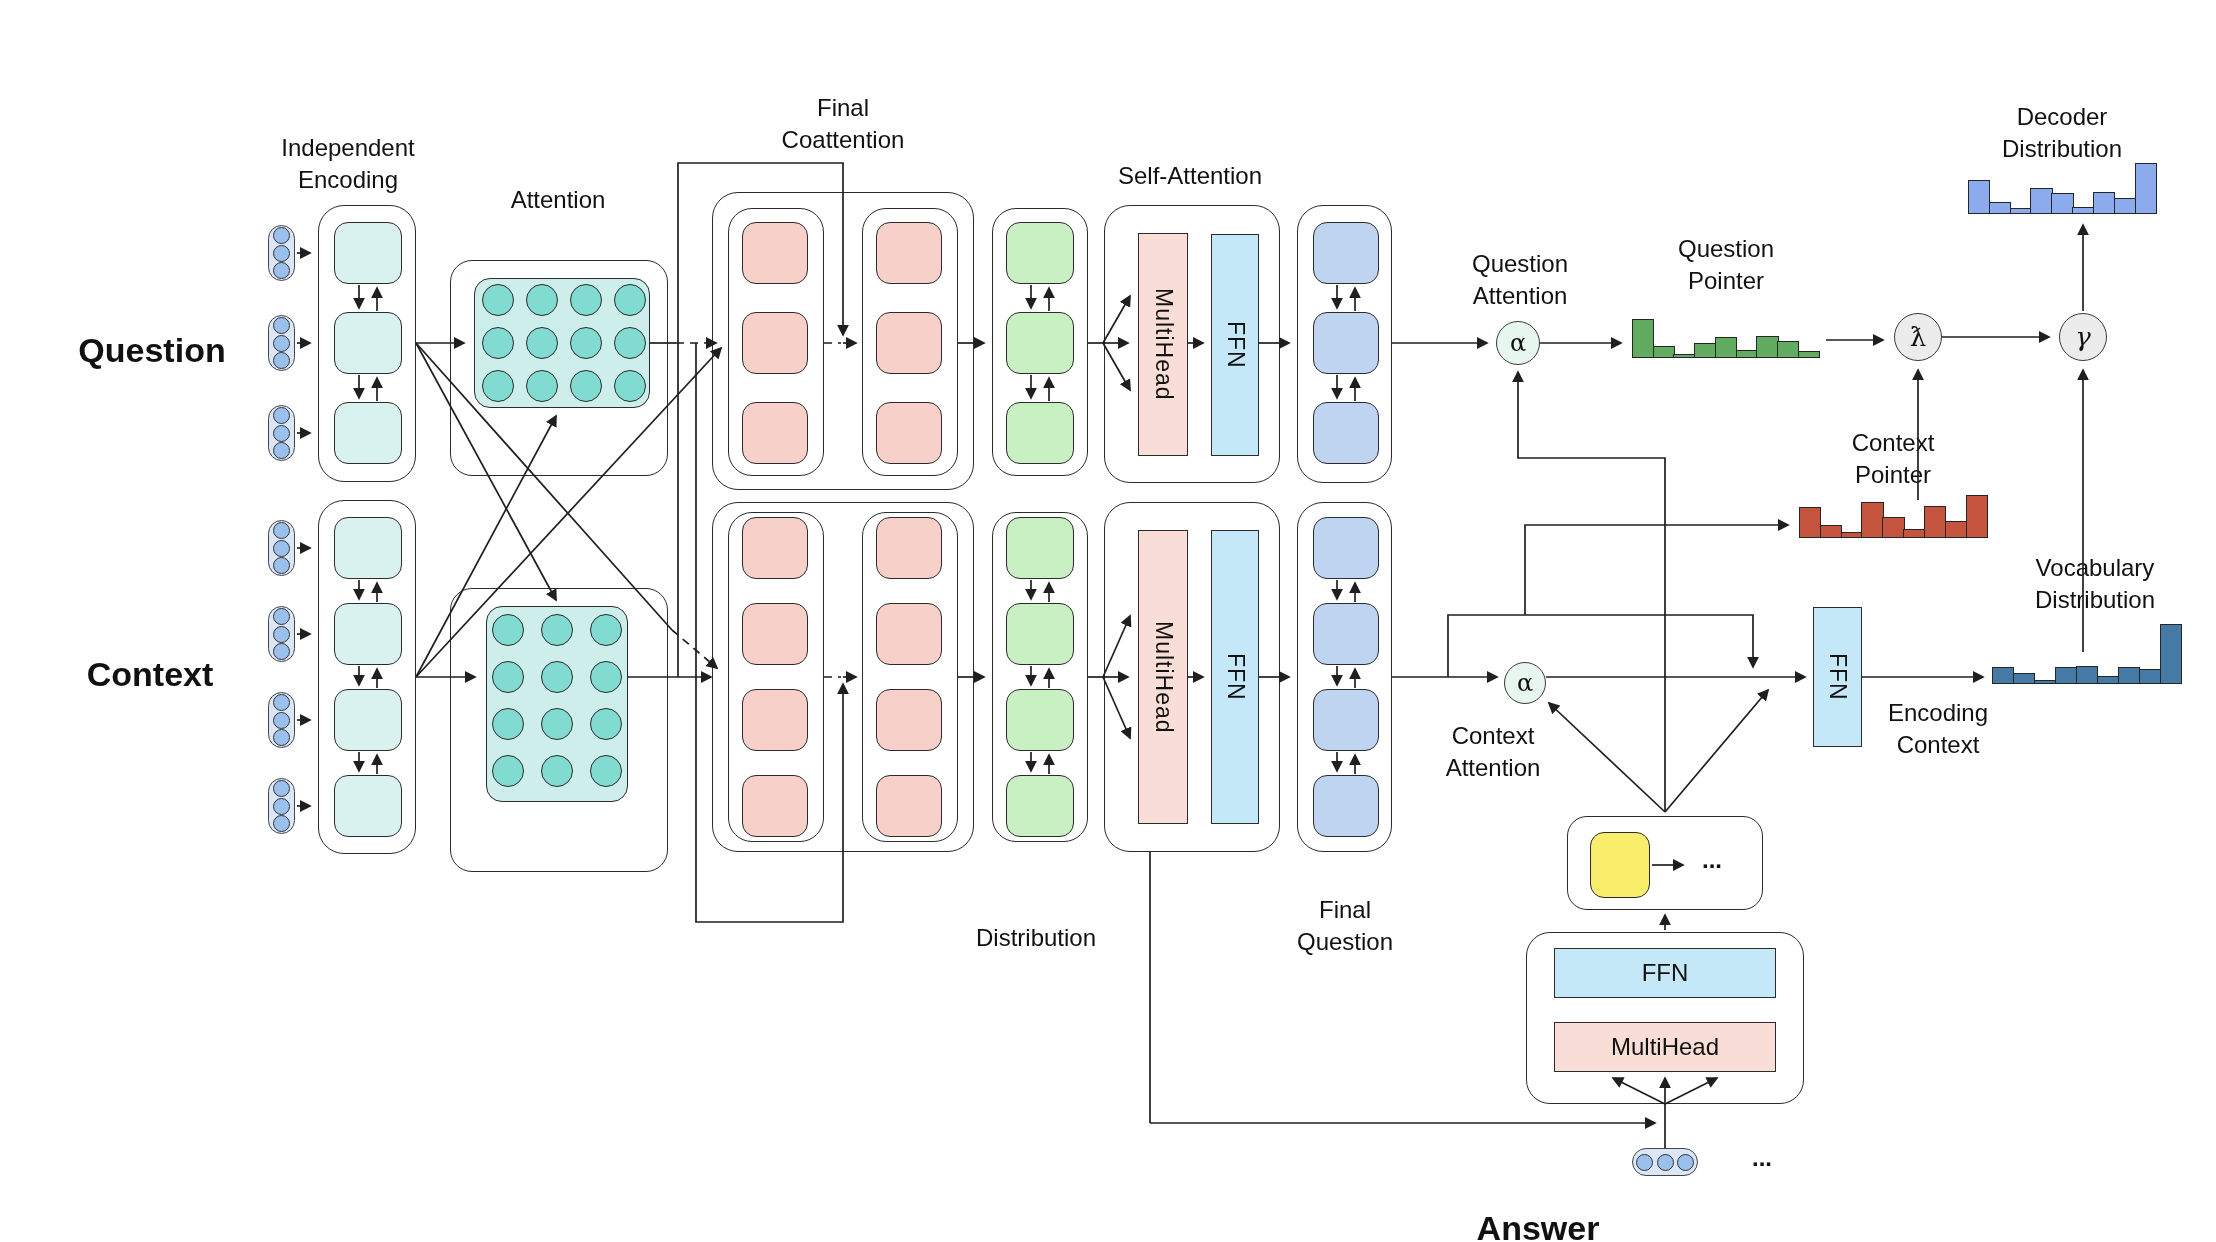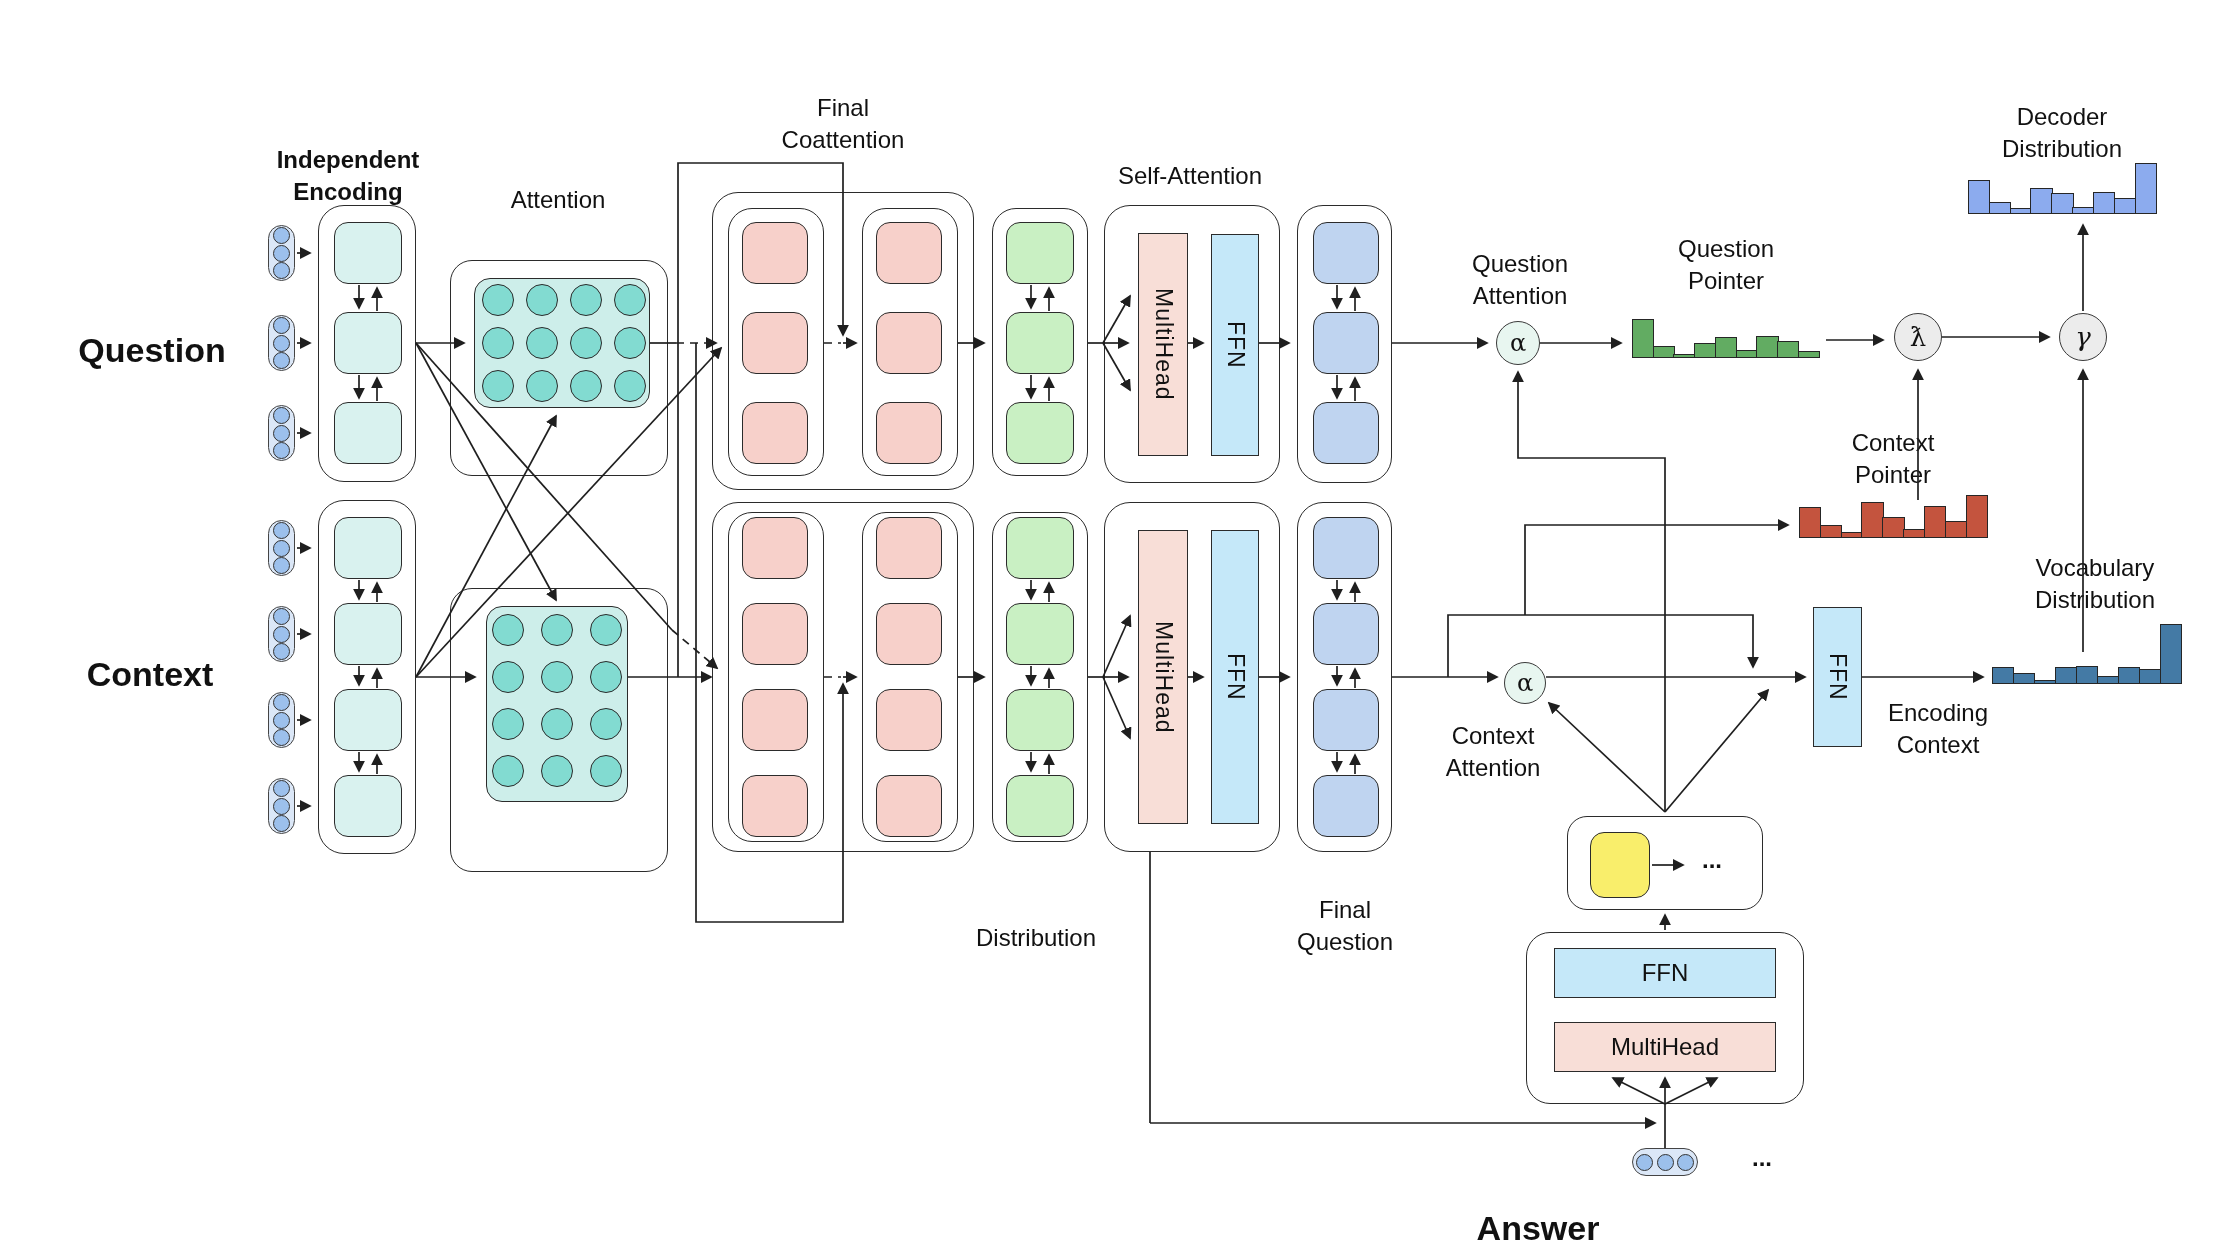--- a/index.html
+++ b/index.html
@@ -112,21 +112,21 @@
 
   <div class="pill horiz" style="left:1632px;top:1148px;width:66px;height:28px;">
     <span class="pcirc"></span>
     <span class="pcirc"></span>
     <span class="pcirc"></span>
   </div>
 
   <div class="lbl big" style="left:152px;top:350px;">Question</div>
   <div class="lbl big" style="left:150px;top:674px;">Context</div>
   <div class="lbl big" style="left:1538px;top:1228px;">Answer</div>
-  <div class="lbl" style="left:348px;top:176px;font-weight:bold;">Independent
+  <div class="lbl" style="left:348px;top:164px;">Independent
 Encoding</div>
   <div class="lbl" style="left:558px;top:200px;">Attention</div>
   <div class="lbl" style="left:843px;top:124px;">Final
 Coattention</div>
   <div class="lbl" style="left:1190px;top:176px;">Self-Attention</div>
   <div class="lbl" style="left:1036px;top:938px;">Distribution</div>
   <div class="lbl" style="left:1345px;top:926px;">Final
 Question</div>
   <div class="lbl" style="left:1520px;top:280px;">Question
 Attention</div>

